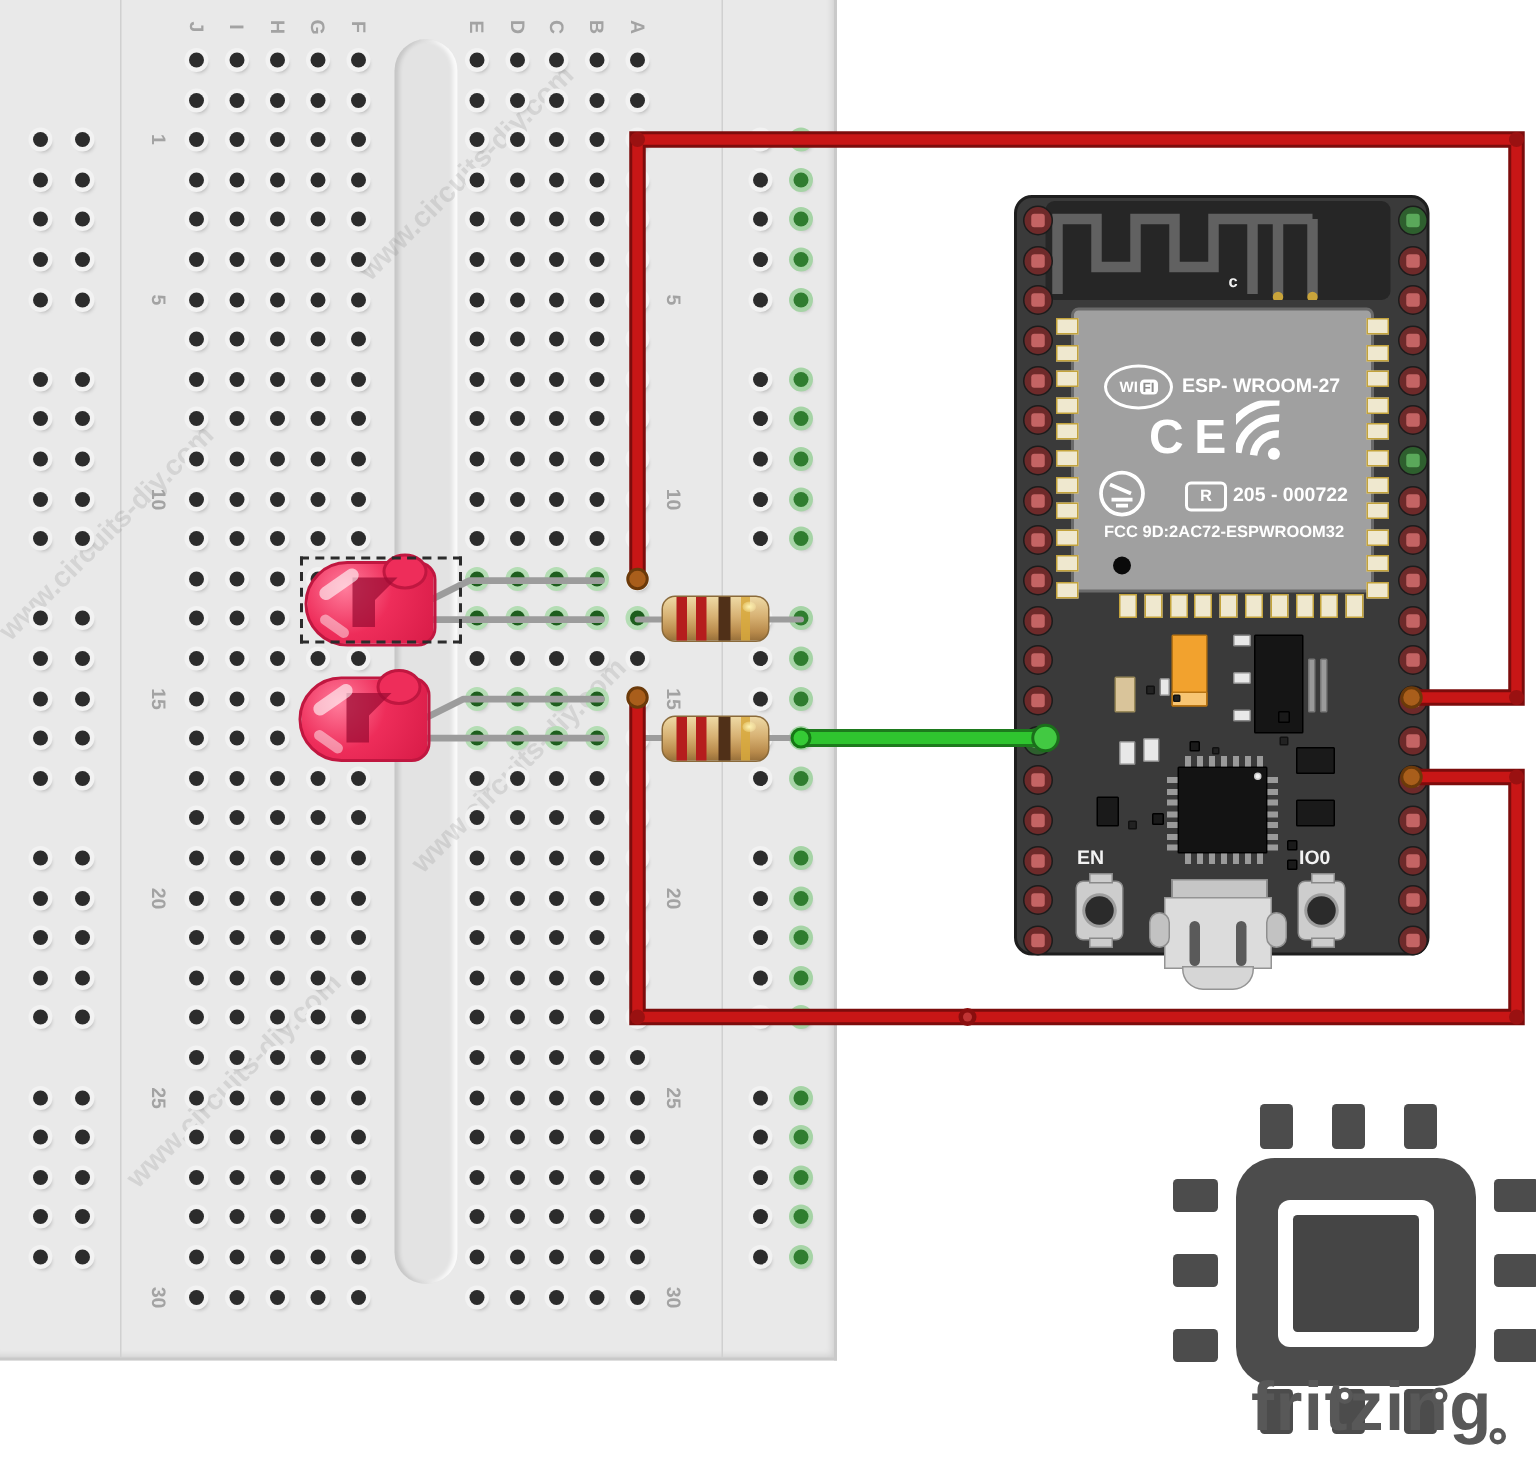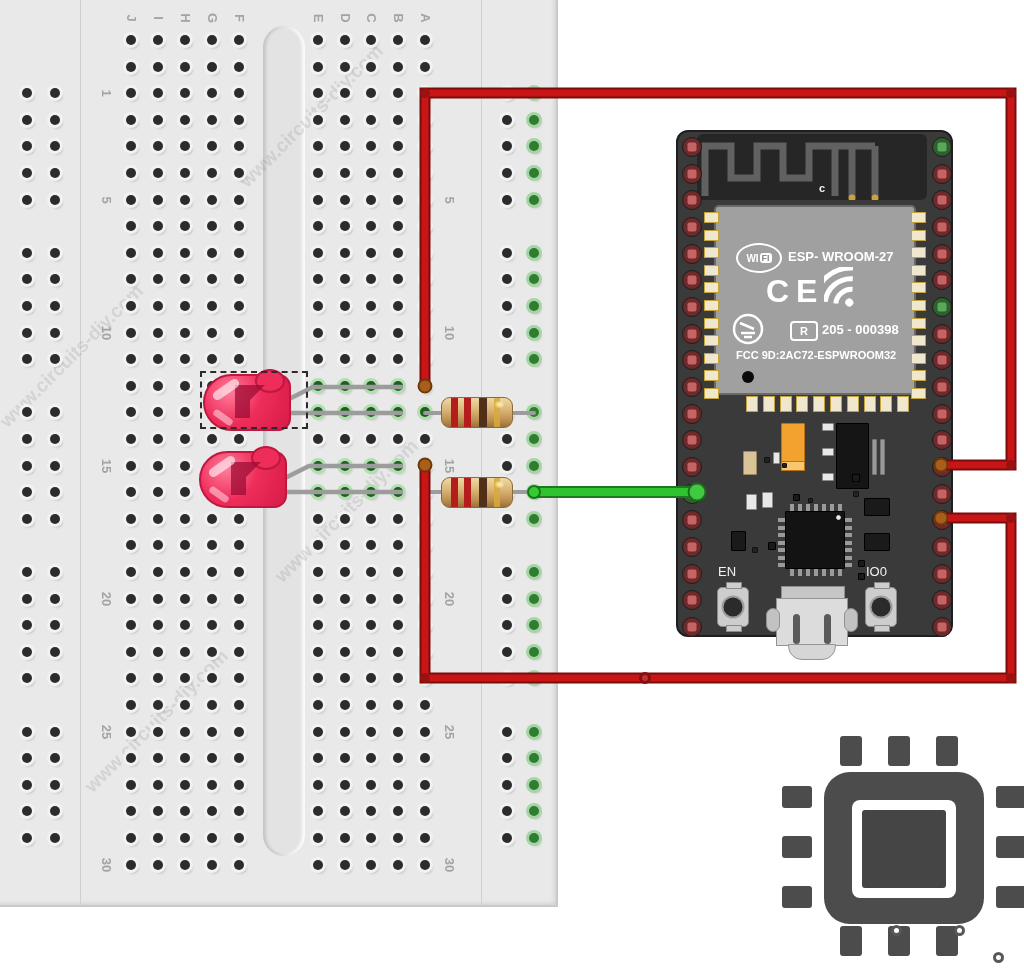--- a/index.html
+++ b/index.html
@@ -58,21 +58,21 @@
   #shield .wifi-logo .fi{background:#fff;color:#8a8a8a;border-radius:3px;padding:0 2px;font-size:9px;}
   #shield .module-name{position:absolute;left:72px;top:42px;color:#fff;font-size:13px;font-weight:bold;white-space:nowrap;}
   #shield .ce{position:absolute;left:50px;top:66px;color:#fff;font-size:32px;font-weight:bold;letter-spacing:7px;}
   #shield .telec{position:absolute;left:16px;top:106px;width:32px;height:32px;}
   #shield .rbox{position:absolute;left:74px;top:114px;width:24px;height:16px;border:2px solid #fff;border-radius:4px;
           color:#fff;font-size:11px;font-weight:bold;text-align:center;line-height:16px;}
   #shield .certnum{position:absolute;left:106px;top:115px;color:#fff;font-size:13px;font-weight:bold;white-space:nowrap;}
   #shield .fcc{position:absolute;left:20px;top:142px;color:#fff;font-size:11px;font-weight:bold;white-space:nowrap;}
   #shield .dot{position:absolute;left:26px;top:164px;width:12px;height:12px;border-radius:50%;background:#0a0a0a;}
   .smd{position:absolute;}
-  .btn-label{position:absolute;color:#f2f2f2;font-size:13px;font-weight:normal;}
+  .btn-label{position:absolute;color:#f2f2f2;font-size:13px;font-weight:bold;}
   .tactile{position:absolute;width:32px;height:40px;background:#cdcdcd;border:1px solid #8a8a8a;border-radius:5px;box-sizing:border-box;}
   .tactile::before{content:'';position:absolute;left:50%;top:50%;width:19px;height:19px;border-radius:50%;
           background:#2b2b2b;transform:translate(-50%,-50%);box-shadow:0 0 0 2px #9d9d9d;}
   .tactile .tab{position:absolute;left:8px;width:14px;height:5px;background:#cdcdcd;border:1px solid #8a8a8a;}
   .pin{position:absolute;width:20px;height:20px;border-radius:50%;transform:translate(-50%,-50%);
        border:1px solid #1c1c1c;box-sizing:border-box;}
   .pin .core{position:absolute;left:50%;top:50%;width:9px;height:9px;border-radius:2px;transform:translate(-50%,-50%);}
   
   #usb{position:absolute;left:98px;top:454px;width:72px;height:96px;}
   #usb .top{position:absolute;left:5px;top:0;width:62px;height:14px;background:#c6c6c6;border:1px solid #8f8f8f;}
@@ -620,21 +620,21 @@
           <path d="M6,20 A26,26 0 0 1 42,20"></path>
           <path d="M-1,12 A36,36 0 0 1 49,12"></path>
           <circle cx="24" cy="36" r="4" fill="#fff" stroke="none"></circle>
         </g>
       </svg>
       <svg class="telec" viewBox="0 0 32 32">
         <circle cx="16" cy="16" r="14" stroke="#fff" stroke-width="2.5" fill="none"></circle>
         <path d="M8,10 L22,16 M9,20 H23 M12,24 H20" stroke="#fff" stroke-width="2.5" fill="none"></path>
       </svg>
       <div class="rbox">R</div>
-      <span class="certnum">205 - 000398</span>
+      <span class="certnum">205 - 000722</span>
       <span class="fcc">FCC 9D:2AC72-ESPWROOM32</span>
       <div class="dot"></div>
     </div>
     <div id="pads">
         <div class="pad" style="left: 26px; top: 80px; width: 13px; height: 9px;"></div>
         <div class="pad" style="left: 233px; top: 80px; width: 13px; height: 9px;"></div>
         <div class="pad" style="left: 26px; top: 97.6px; width: 13px; height: 9px;"></div>
         <div class="pad" style="left: 233px; top: 97.6px; width: 13px; height: 9px;"></div>
         <div class="pad" style="left: 26px; top: 115.2px; width: 13px; height: 9px;"></div>
         <div class="pad" style="left: 233px; top: 115.2px; width: 13px; height: 9px;"></div>
@@ -899,18 +899,19 @@
     <div class="fpin" style="left:0px;top:158px;width:30px;height:22px"></div>
     <div class="fpin" style="left:214px;top:58px;width:30px;height:22px"></div>
     <div class="fpin" style="left:214px;top:108px;width:30px;height:22px"></div>
     <div class="fpin" style="left:214px;top:158px;width:30px;height:22px"></div>
     <div class="fpin" style="left:58px;top:198px;width:22px;height:30px"></div>
     <div class="fpin" style="left:106px;top:198px;width:22px;height:30px"></div>
     <div class="fpin" style="left:154px;top:198px;width:22px;height:30px"></div>
     <div class="chipbody"></div>
     <div class="ring"></div>
     <div class="inner"></div>
+    <span class="logotext">fritzing</span>
     <div class="via" style="left:109px;top:197px"></div>
     <div class="via" style="left:172px;top:197px"></div>
     <div class="via" style="left:211px;top:224px"></div>
   </div>
 
 </div>
 
 </body></html>

